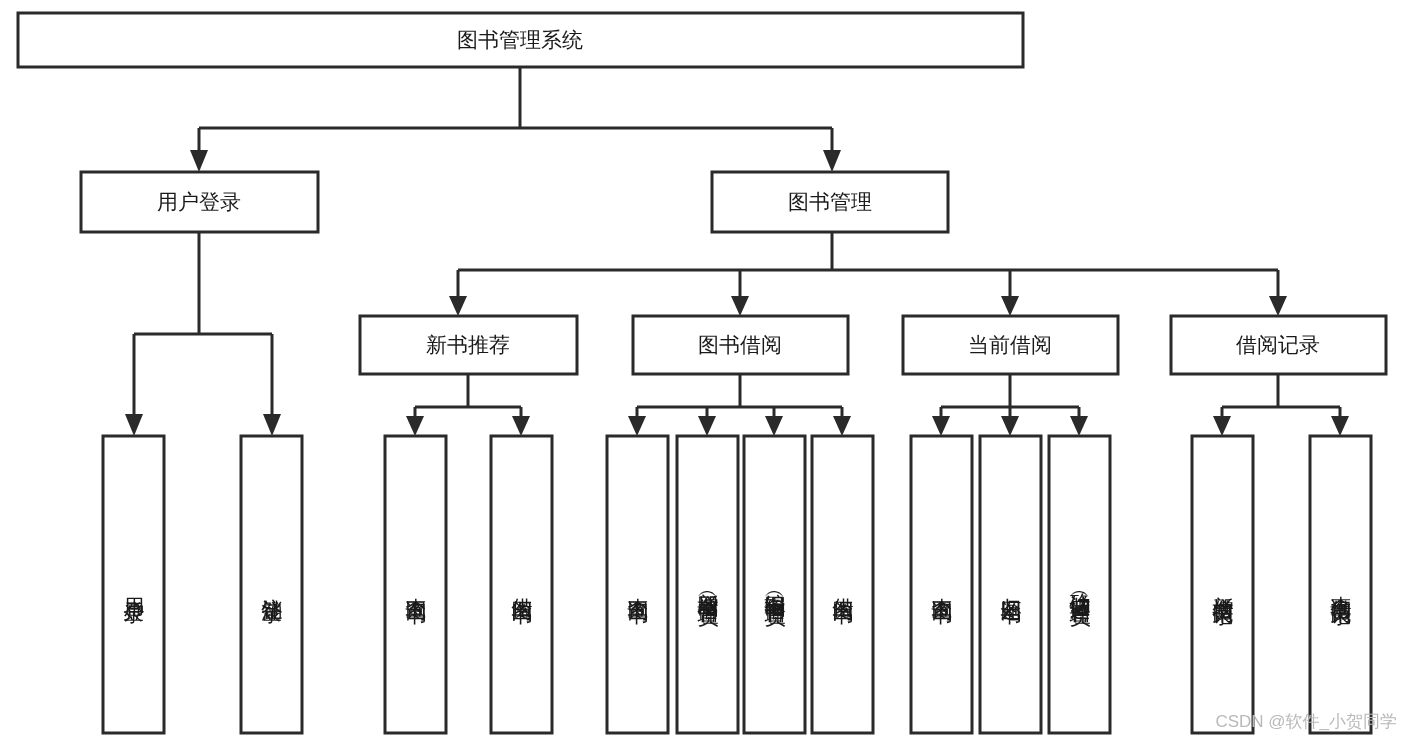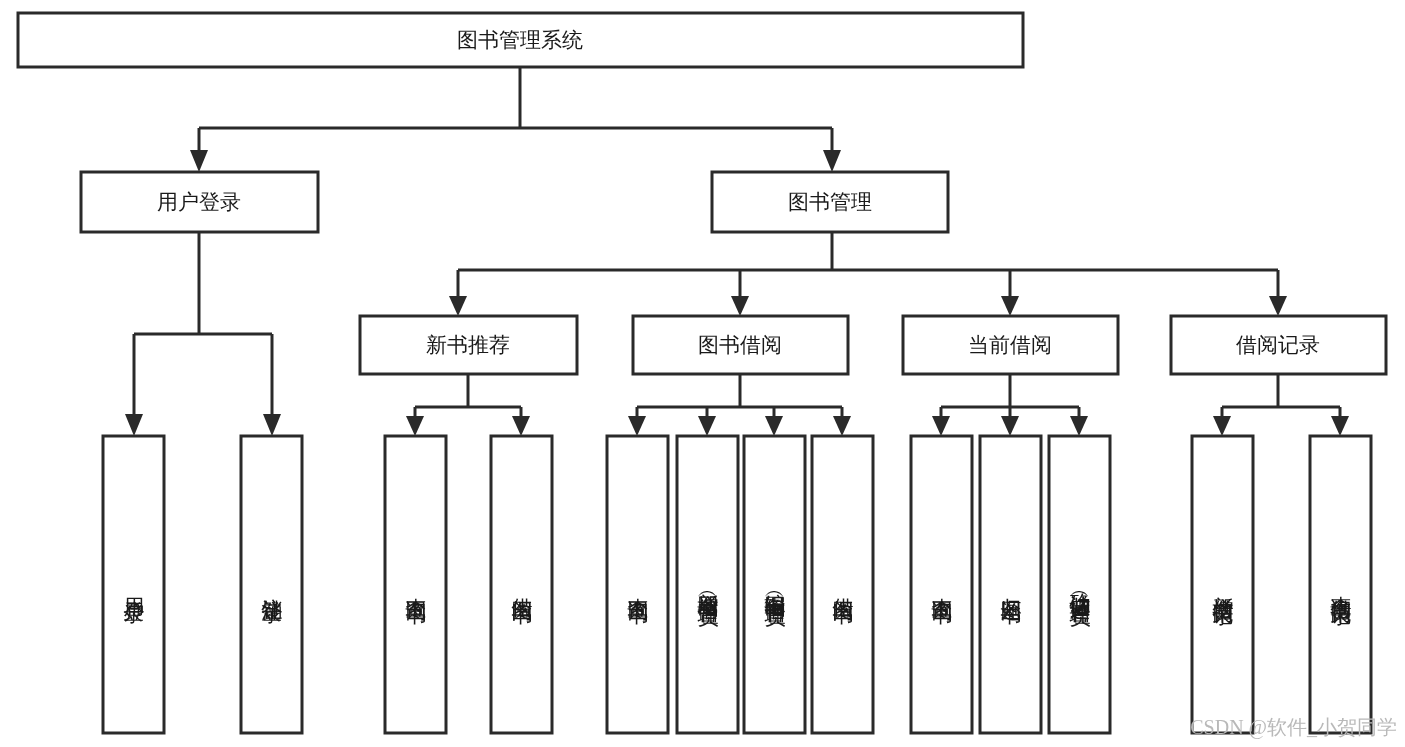--- a/index.html
+++ b/index.html
@@ -58,23 +58,23 @@
     line-height: 1;
     display: flex;
     align-items: center;
     justify-content: center;
     white-space: nowrap;
     pointer-events: none;
   }
   .watermark {
     position: absolute;
     right: 8px;
-    bottom: 6px;
-    font-family: Liberation Serif, serif;
-    font-size: 20px;
+    bottom: 14px;
+    font-family: Liberation Sans, sans-serif;
+    font-size: 17px;
     color: #b9b9b9;
     white-space: nowrap;
   }
 </style>
 </head>
 <body>
 
 <div id="diagram-root">
 
   <svg class="diagram" viewBox="0 0 1405 747" xmlns="http://www.w3.org/2000/svg">

